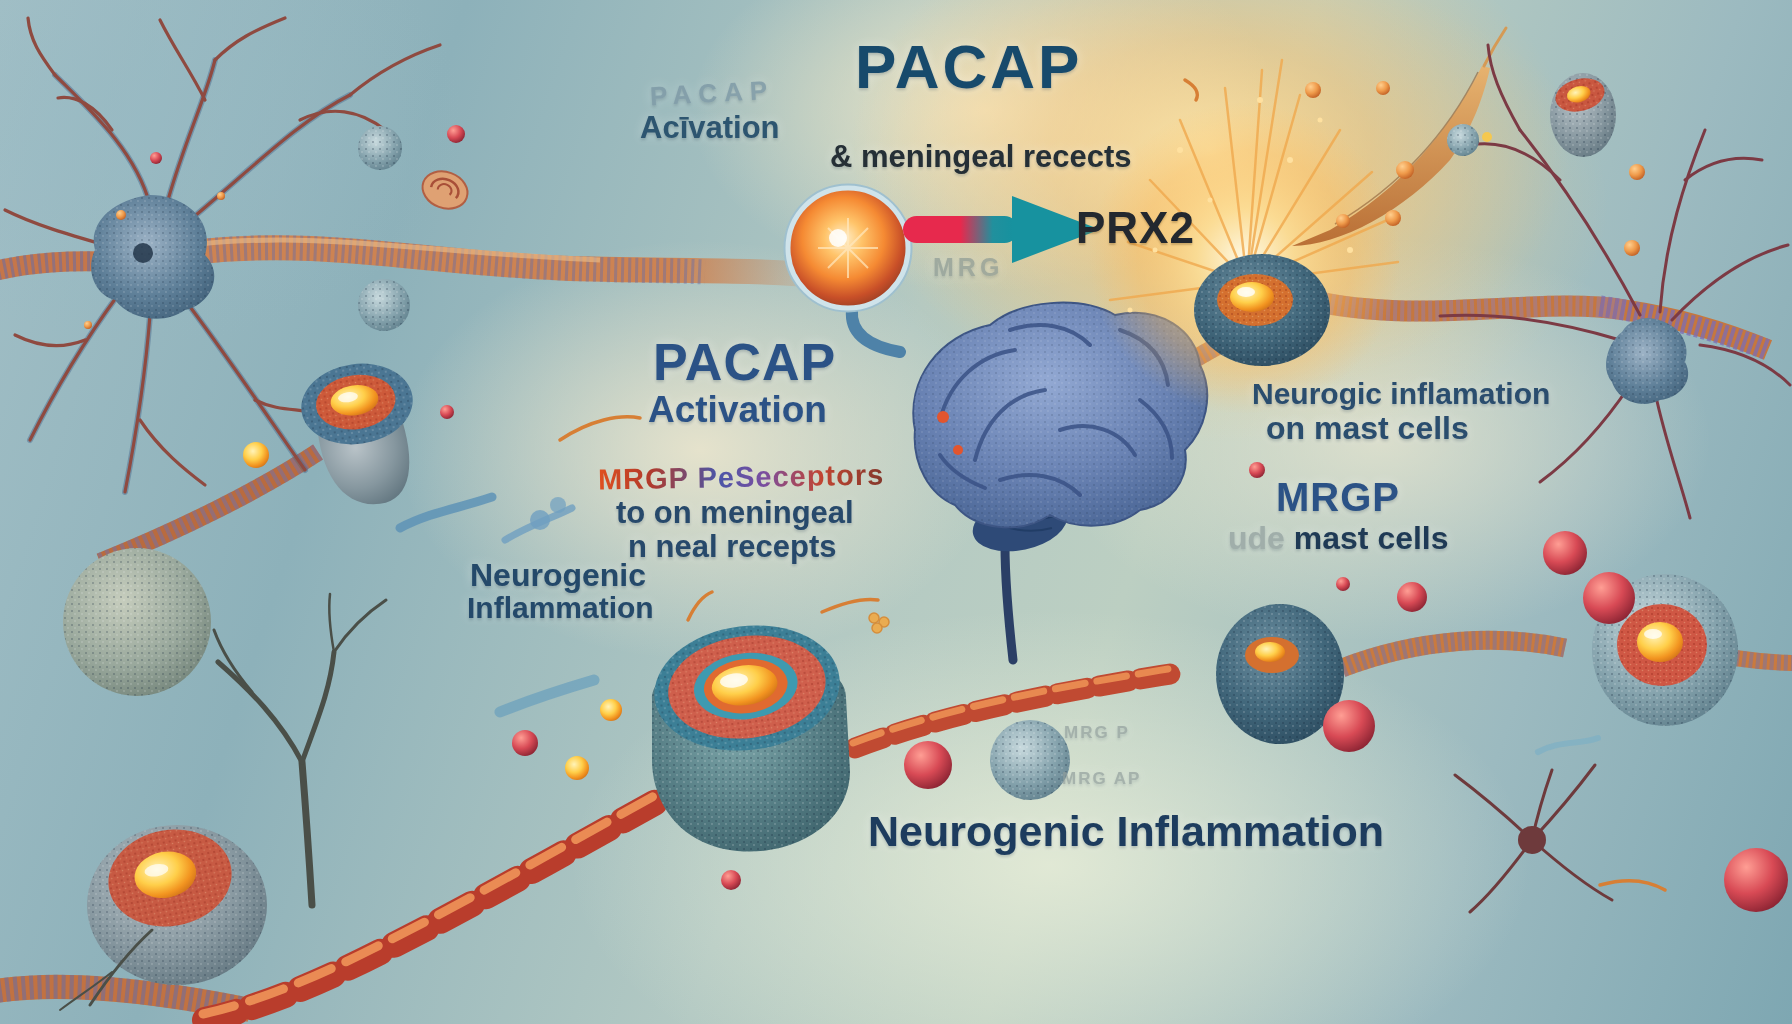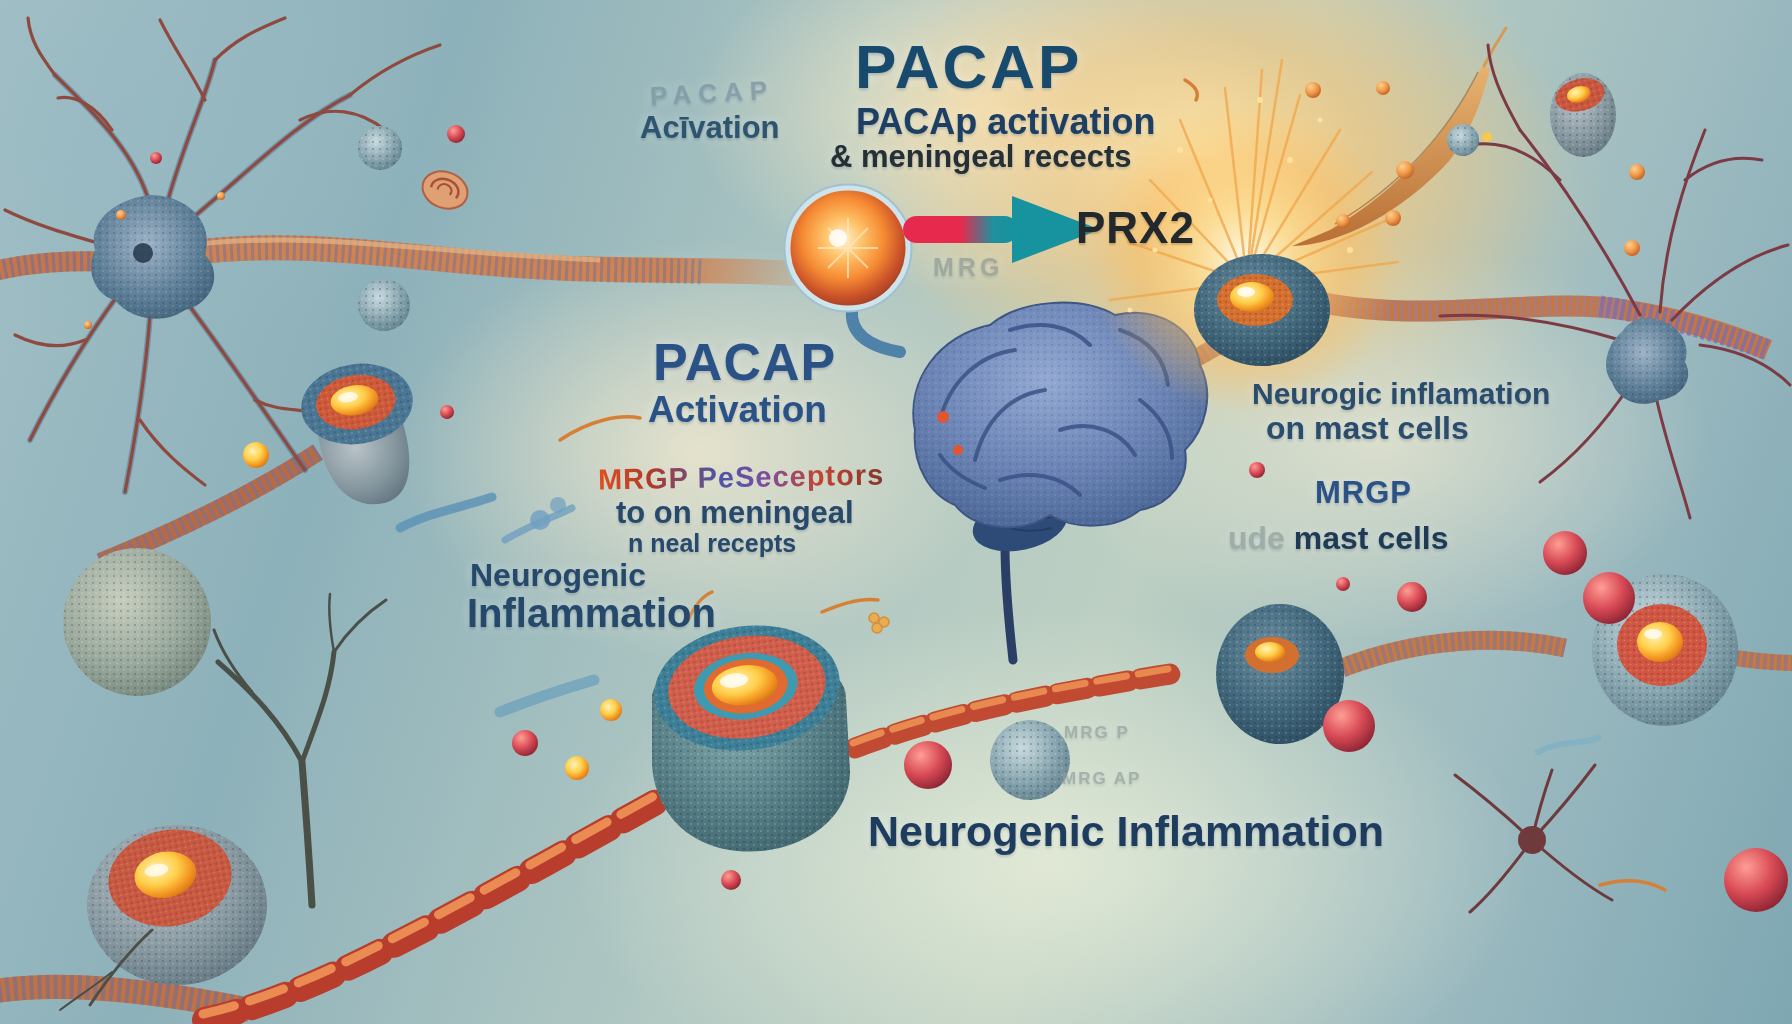--- a/index.html
+++ b/index.html
@@ -25,26 +25,26 @@
   .sub2{left:830px;top:141px;font-size:31px;color:#252f36;}
   .prx2{left:1076px;top:206px;font-size:44px;letter-spacing:1px;color:#23282f;text-shadow:0 2px 2px rgba(120,90,40,.35);}
   .ghost-mrg{left:933px;top:255px;font-size:25px;letter-spacing:4px;color:#8a9894;opacity:.65;text-align:right;}
   .mid-pacap{left:653px;top:336px;font-size:52px;letter-spacing:1px;color:#2b5286;}
   .mid-act{left:648px;top:391px;font-size:37px;color:#2b5286;}
   .garbled{left:598px;top:463px;font-size:29px;letter-spacing:1px;
     background:linear-gradient(90deg,#e05020,#b23a2a 18%,#4a55a8 42%,#7a4ea0 58%,#c24532 78%,#83372b);
     -webkit-background-clip:text;background-clip:text;color:transparent;
     text-shadow:none;transform:rotate(-1deg);}
   .to-on{left:616px;top:497px;font-size:31px;color:#27496b;}
-  .n-neal{left:628px;top:531px;font-size:25px;color:#27496b;}
+  .n-neal{left:628px;top:531px;font-size:31px;color:#27496b;}
   .l-n1{left:470px;top:559px;font-size:32px;color:#24496a;}
-  .l-n2{left:467px;top:593px;font-size:40px;color:#24496a;text-align:center;}
+  .l-n2{left:467px;top:593px;font-size:30px;color:#24496a;text-align:center;}
   .r1{left:1252px;top:379px;font-size:30px;color:#2a4d6e;text-align:center;}
   .r2{left:1266px;top:412px;font-size:32px;color:#2a4d6e;}
-  .r-mrgp{left:1315px;top:477px;font-size:31px;color:#2b5286;letter-spacing:1px;}
+  .r-mrgp{left:1276px;top:477px;font-size:40px;color:#2b5286;letter-spacing:1px;}
   .r-ude{left:1228px;top:522px;font-size:32px;color:#1f3a55;}
   .r-ude .faint{color:#98a6a4;opacity:.8;font-weight:bold;}
   .ghost2a{left:1064px;top:724px;font-size:17px;letter-spacing:2px;color:#93a09e;opacity:.7;}
   .ghost2b{left:1062px;top:770px;font-size:17px;letter-spacing:2px;color:#93a09e;opacity:.7;}
   .b1{left:868px;top:810px;font-size:43px;color:#1d3c5e;}
   .b2{left:870px;top:857px;font-size:43px;color:#1d3c5e;}
 </style>
 </head>
 <body>
 
@@ -477,21 +477,20 @@
   <g fill="#f0a945" stroke="#d9882f" stroke-width="1.5" opacity=".9">
     <circle cx="874" cy="618" r="5"></circle>
         <circle cx="884" cy="622" r="5"></circle>
         <circle cx="877" cy="628" r="5"></circle>
   </g>
 </svg>
 
   <div class="label ghost-pacap">PACAP</div>
   <div class="label ghost-activation">Acīvation</div>
   <div class="label title">PACAP</div>
-  <div class="label sub1">PACAp activation</div>
   <div class="label sub2">&amp; meningeal recects</div>
   <div class="label prx2">PRX2</div>
   <div class="label ghost-mrg">MRG</div>
   <div class="label mid-pacap">PACAP</div>
   <div class="label mid-act">Activation</div>
   <div class="label garbled">MRGP PeSeceptors</div>
   <div class="label to-on">to on meningeal</div>
   <div class="label n-neal">n neal recepts</div>
   <div class="label l-n1">Neurogenic</div>
   <div class="label l-n2">Inflammation</div>

